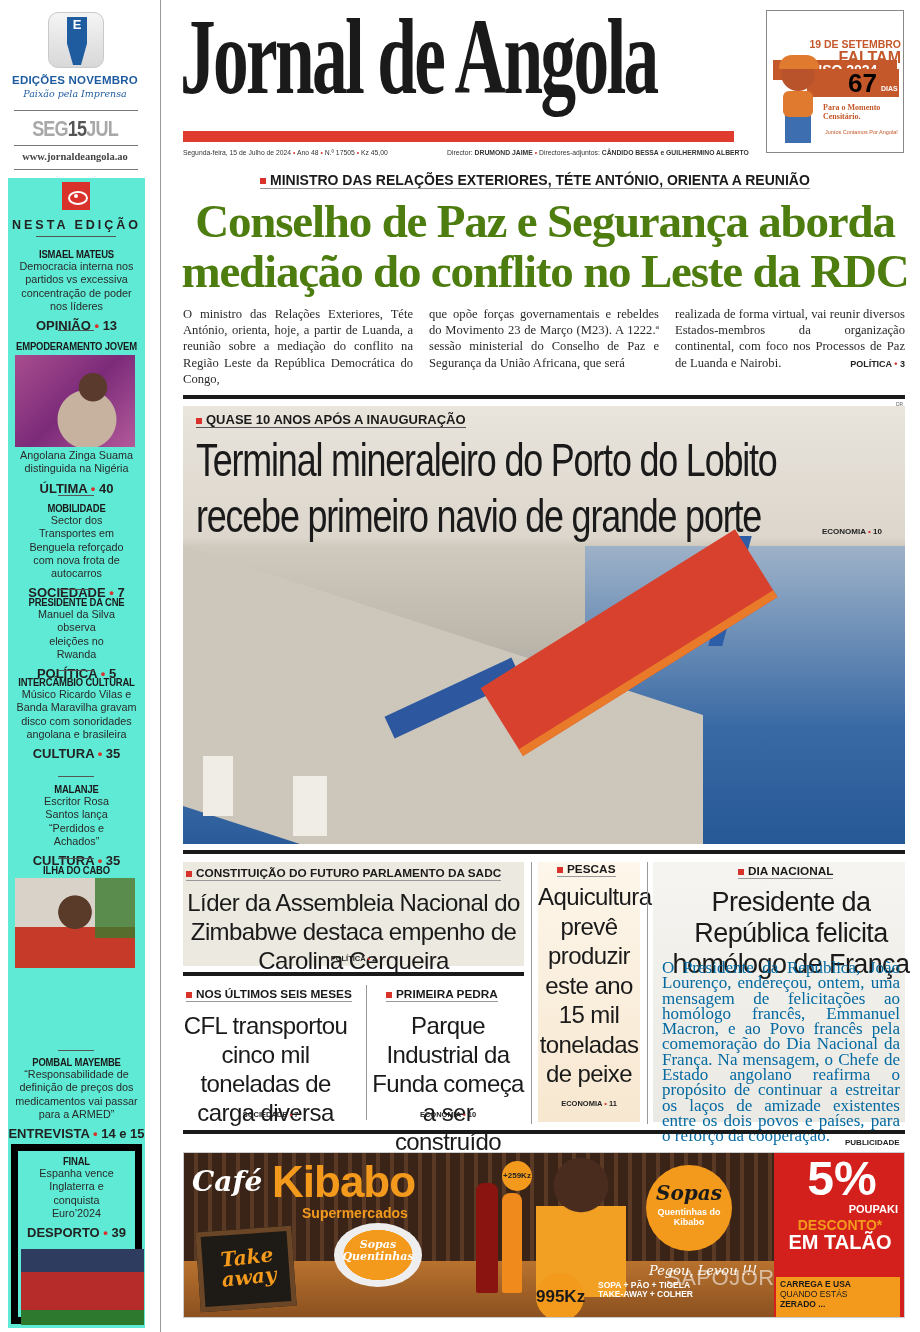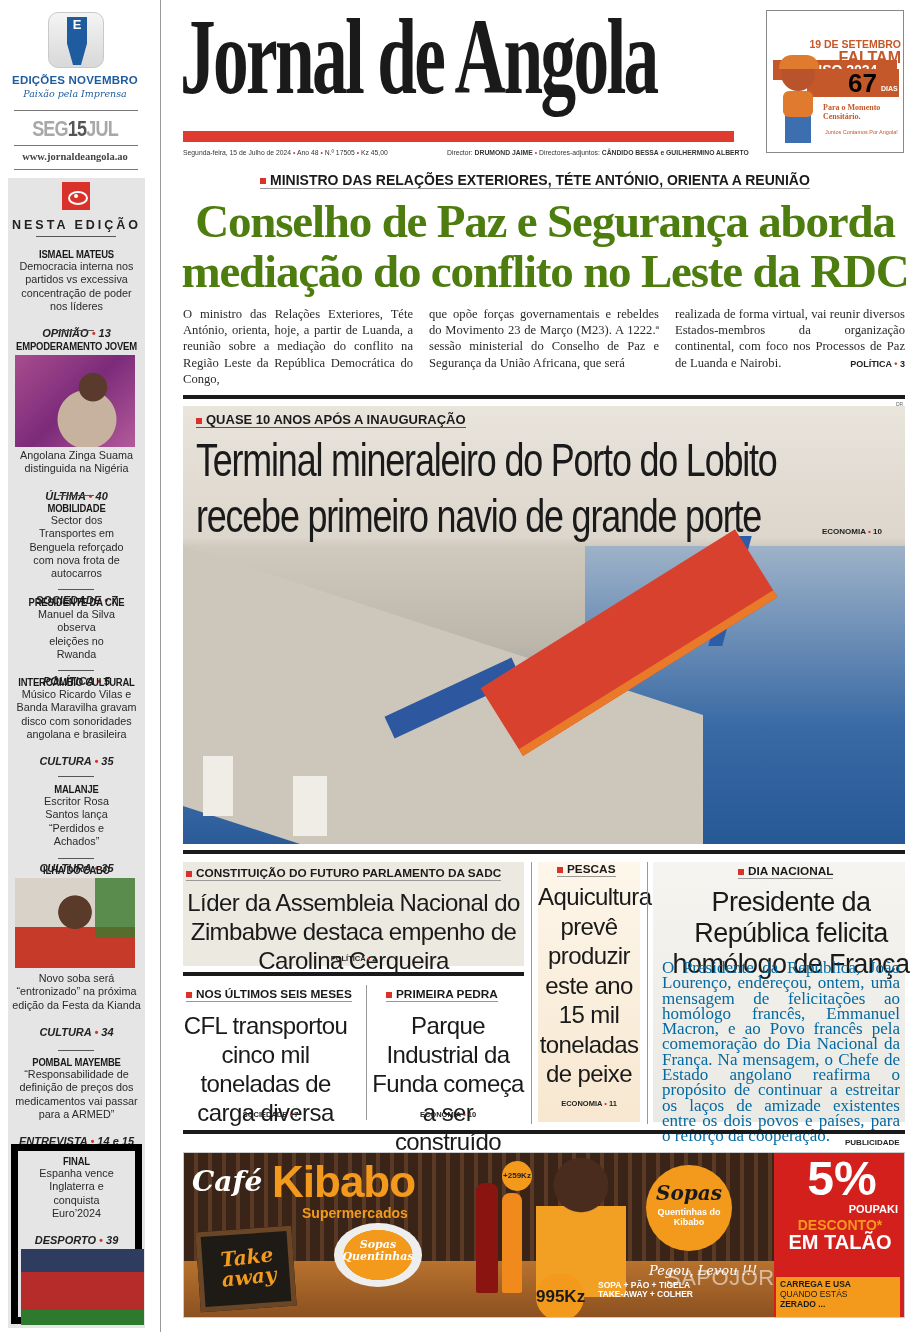--- a/index.html
+++ b/index.html
@@ -13,29 +13,29 @@
   .logo-pen { position: absolute; left: 18px; top: 4px; width: 20px; height: 48px; background: #1f5b9f;
     clip-path: polygon(0 0,100% 0,100% 55%,70% 100%,30% 100%,0 55%); }
   .logo-e { position: absolute; left: 0; top: 4px; width: 20px; text-align: center; color: #fff; font-weight: bold; font-size: 13px; }
   .ed-name { position: absolute; left: 0; top: 74px; width: 150px; font-size: 11.5px; font-weight: bold; color: #1f5b9f; letter-spacing: 0.2px; }
   .ed-tag { position: absolute; left: 0; top: 88px; width: 150px; font-size: 9.5px; font-style: italic; color: #1f5b9f; font-family: "DejaVu Serif", serif; }
   .hr1 { position: absolute; left: 14px; width: 124px; height: 1px; background: #777; }
   .date-box { position: absolute; left: 0; top: 116px; width: 150px; font-size: 22px; font-weight: bold; letter-spacing: -1px; color: #a8a8a8; transform: scaleX(0.82); transform-origin: center; }
   .date-box b { color: #555; }
   .web { position: absolute; left: 0; top: 151px; width: 150px; font-size: 10.5px; font-weight: bold; color: #444; font-family: "Liberation Serif", serif; }
 
-  #sidebar { position: absolute; left: 8px; top: 178px; width: 137px; height: 1150px; background: #e5e5e5; text-align: center; }
+  #sidebar { position: absolute; left: 8px; top: 178px; width: 137px; height: 1150px; background: #5eead4; text-align: center; }
   .eye { position: absolute; left: 54px; top: 4px; width: 28px; height: 28px; background: #d9322b; }
   .eye::before { content: ""; position: absolute; left: 6px; top: 9px; width: 16px; height: 10px; border: 2px solid #fff; border-radius: 50%; }
   .eye::after { content: ""; position: absolute; left: 12px; top: 12px; width: 4px; height: 4px; background: #fff; border-radius: 50%; }
   .nesta { position: absolute; left: 0; top: 40px; width: 137px; font-size: 12.5px; font-weight: bold; letter-spacing: 3px; color: #222; }
   .side-item { position: absolute; left: 0; width: 137px; text-align: center; }
   .side-kicker { font-size: 10.5px; font-weight: bold; color: #1a1a1a; letter-spacing: -0.2px; display: block; transform: scaleX(0.9); }
   .side-text { font-size: 10.8px; line-height: 13.3px; color: #2a2a2a; display: block; }
-  .side-ref { font-size: 11px; font-weight: bold; color: #222; display: block; margin-top: 14px; font-style: italic; }
+  .side-ref { font-size: 13px; font-weight: bold; color: #222; display: block; margin-top: 5px; }
   .side-ref .dot { color: #d9322b; }
   .side-sep { position: absolute; left: 50px; width: 36px; height: 1px; background: #555; }
   .photo { position: absolute; left: 7px; width: 120px; }
   .ph-woman { background: radial-gradient(circle at 65% 35%, #5a3a2c 0 14%, transparent 15%), radial-gradient(circle at 60% 70%, #c7b2a0 0 30%, transparent 31%), linear-gradient(135deg,#a84d8e,#7c2b7a 50%,#b35a9a); }
   .ph-man { background: radial-gradient(circle at 50% 38%, #5a3a28 0 20%, transparent 21%), linear-gradient(180deg, #d9d2c8 0 55%, #c63a2a 55% 100%); }
   .ph-man::after { content:""; position:absolute; right:0; top:0; width:40px; height:60px; background: #3a7a30; opacity:0.8; }
   .ph-team { background: linear-gradient(180deg, #2e3c60 0 30%, #b52c2a 30% 80%, #2d7a2e 80% 100%); }
   .final-box { position: absolute; left: 3px; top: 966px; width: 131px; height: 180px; border: 7px solid #000000; }
 
   .vline-left { position: absolute; left: 160px; top: 0; width: 1px; height: 1332px; background: #999; }
@@ -208,24 +208,20 @@
     <span class="side-kicker">MALANJE</span>
     <span class="side-text" style="padding:0 22px">Escritor Rosa Santos lança “Perdidos e Achados”</span>
     <span class="side-ref"><span>CULTURA</span> <span class="dot">•</span> <span>35</span></span>
   </div>
   <div class="side-sep" style="top:680px"></div>
 
   <div class="side-item" style="top:686px">
     <span class="side-kicker">ILHA DO CABO</span>
   </div>
   <div class="photo ph-man" style="top:700px;height:90px"></div>
-  <div class="side-item" style="top:794px">
-    <span class="side-text" style="padding:0 4px">Novo soba será “entronizado” na próxima edição da Festa da Kianda</span>
-    <span class="side-ref"><span>CULTURA</span> <span class="dot">•</span> <span>34</span></span>
-  </div>
   <div class="side-sep" style="top:872px"></div>
 
   <div class="side-item" style="top:878px">
     <span class="side-kicker">POMBAL MAYEMBE</span>
     <span class="side-text" style="padding:0 4px">“Responsabilidade de definição de preços dos medicamentos vai passar para a ARMED”</span>
     <span class="side-ref"><span>ENTREVISTA</span> <span class="dot">•</span> <span>14 e 15</span></span>
   </div>
 
   <div class="final-box">
     <div style="margin-top:4px">

